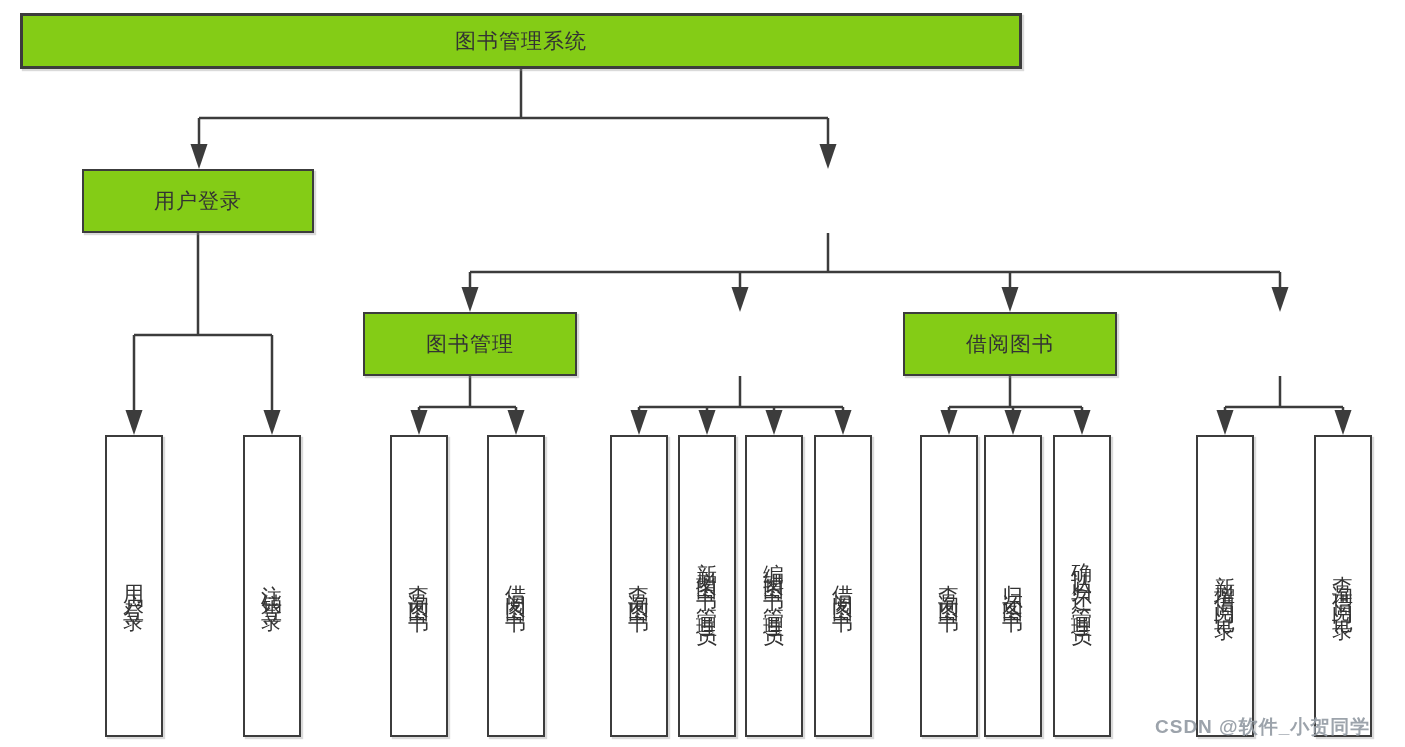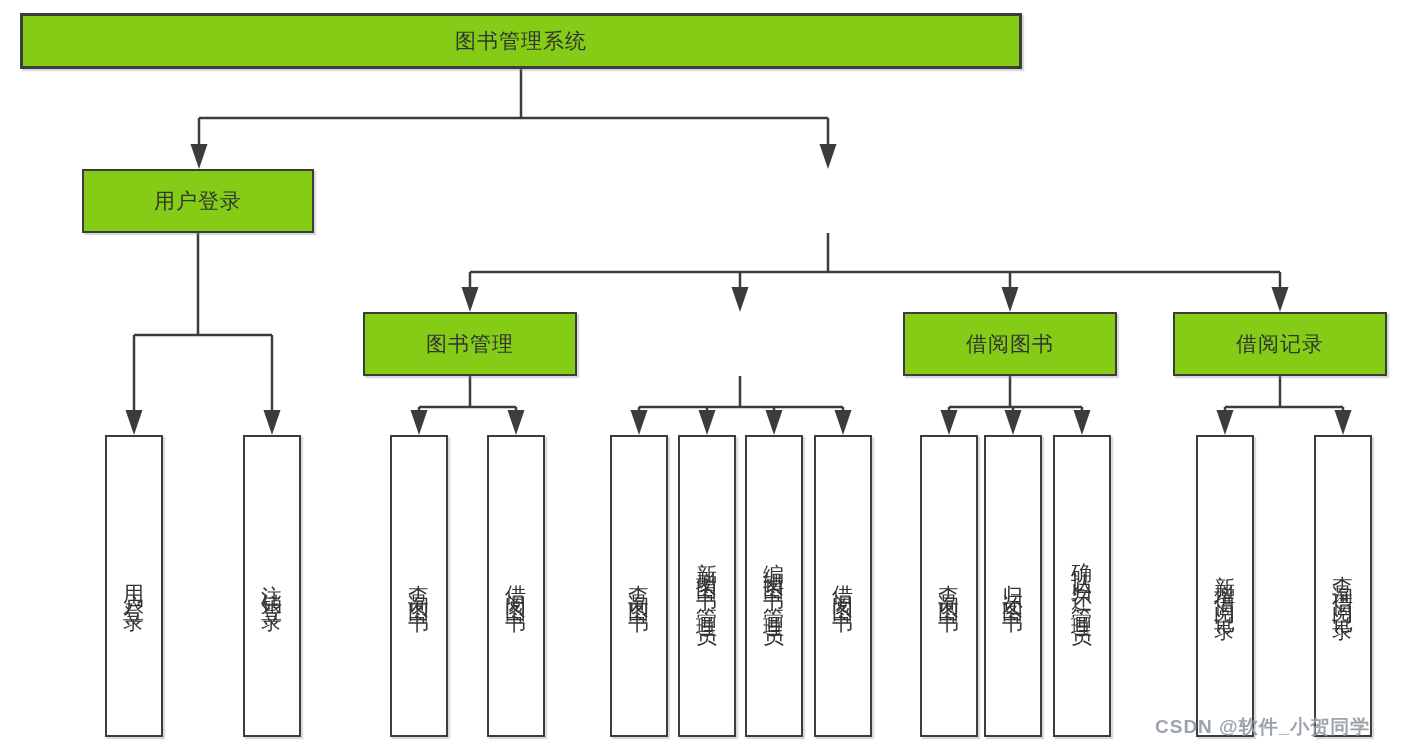--- a/index.html
+++ b/index.html
@@ -109,21 +109,20 @@
       <path d="M1343 435 l -8.5 -25 h 17 z"></path>
     </g>
   </svg>
 
   <div class="node" style="left:20px; top:13px; width:1002px; height:56px;">图书管理系统</div>
 
   <div class="node l2" style="left:82px; top:169px; width:232px; height:64px;">用户登录</div>
 
   <div class="node l3" style="left:363px; top:312px; width:214px; height:64px;">图书管理</div>
   <div class="node l3" style="left:903px; top:312px; width:214px; height:64px;">借阅图书</div>
-  <div class="node l3" style="left:1173px; top:312px; width:214px; height:64px;">借阅记录</div>
 
   <div class="leaf" style="left:105px;">
     <span>用户登录</span>
   </div>
   <div class="leaf" style="left:243px;">
     <span>注销登录</span>
   </div>
 
   <div class="leaf" style="left:390px;">
     <span>查询图书</span>

